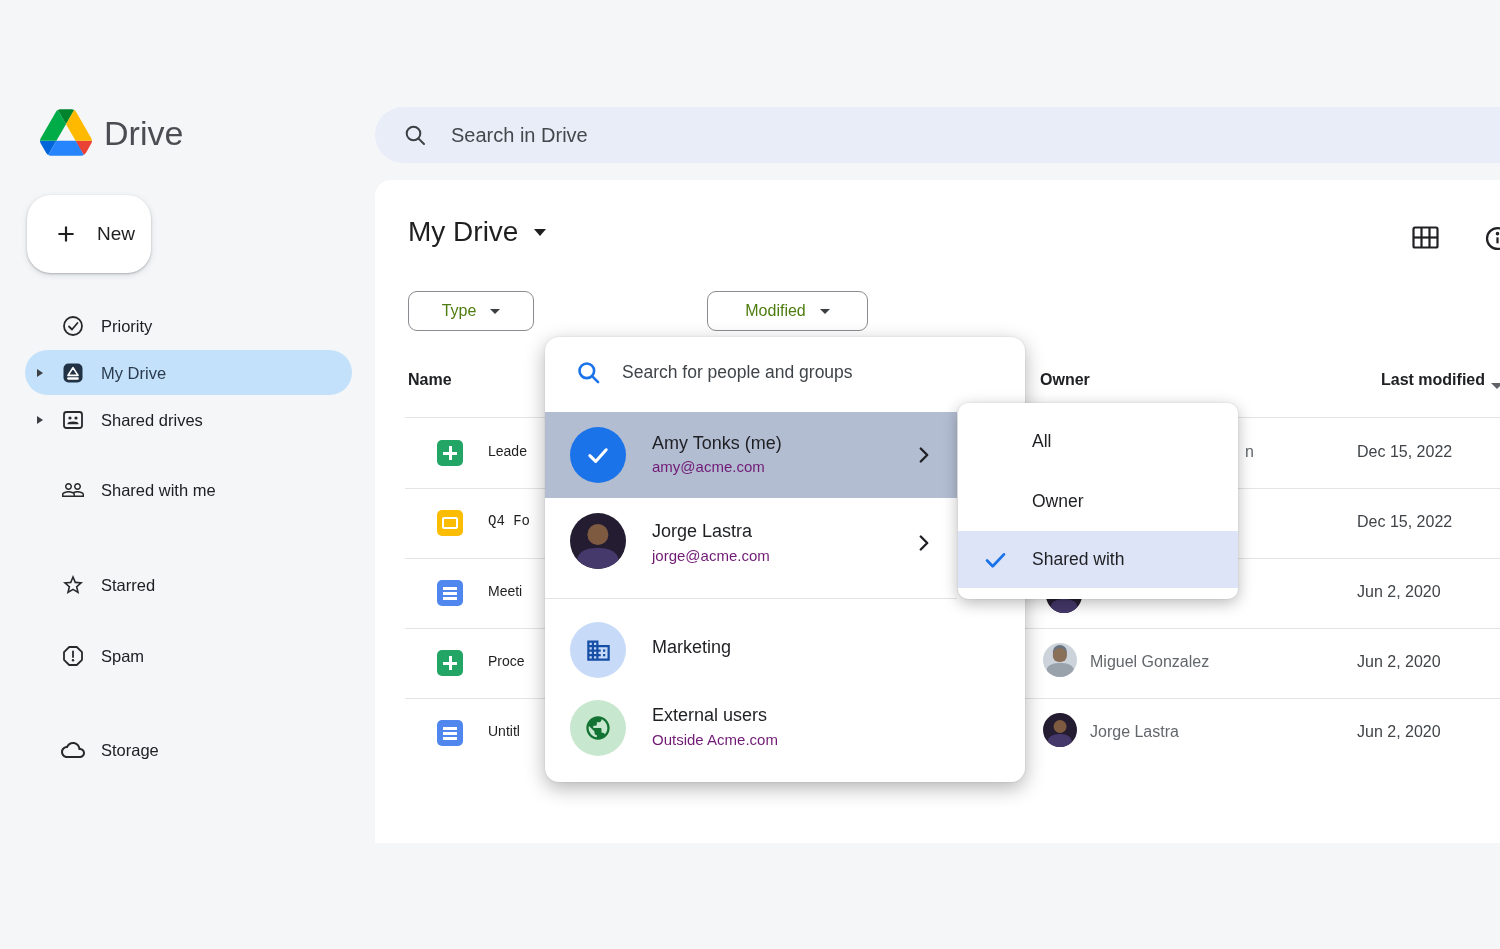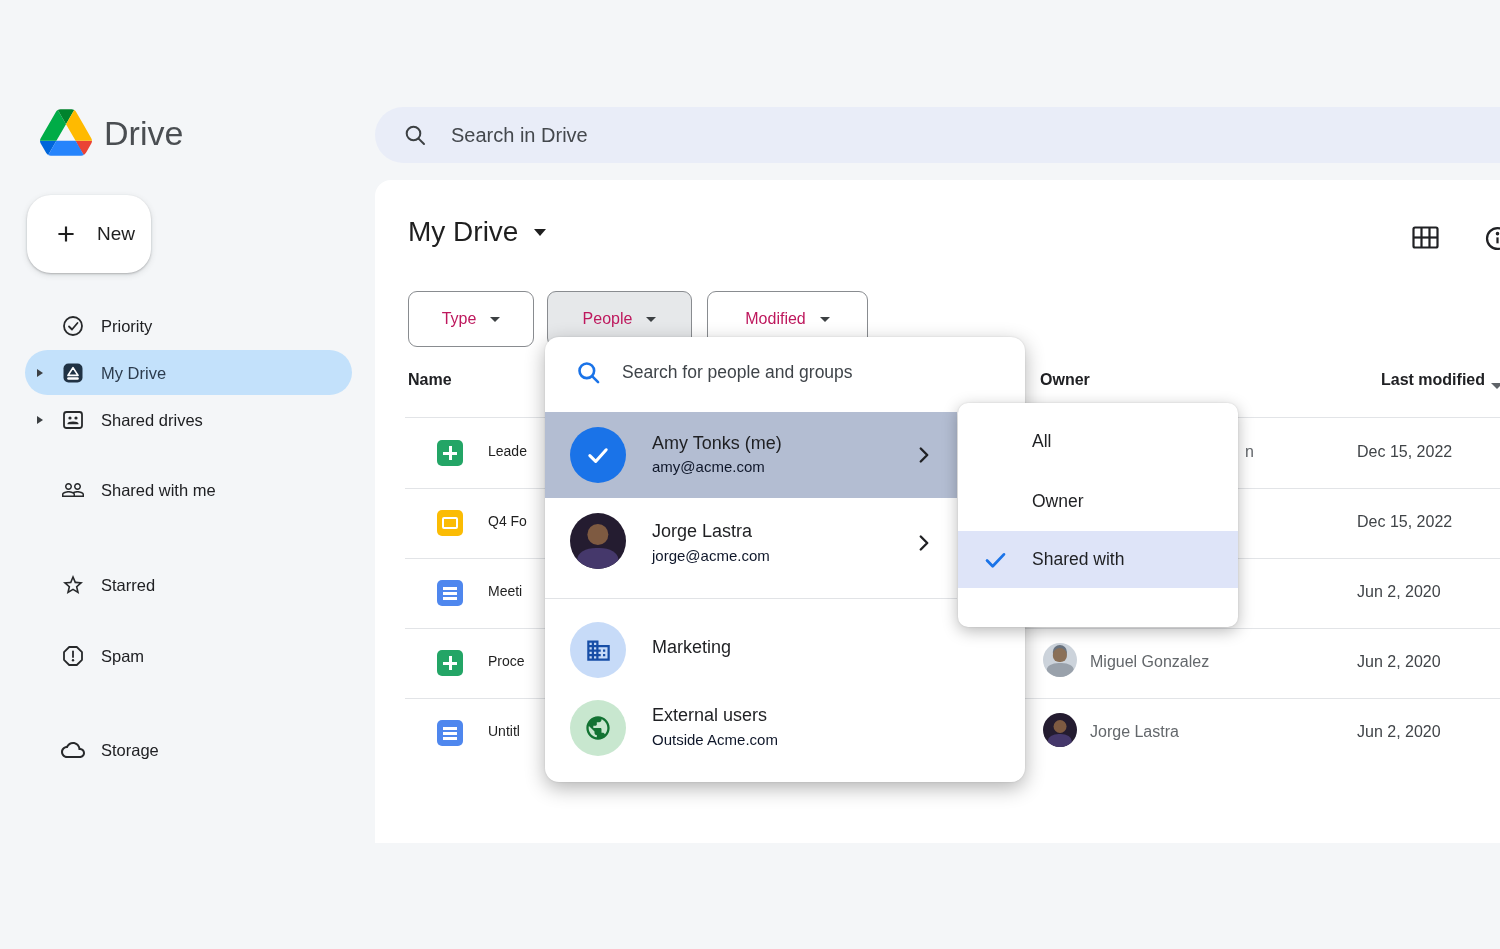--- a/index.html
+++ b/index.html
@@ -23,21 +23,21 @@
   .nav-item .ic{position:absolute;left:61px;top:50%;transform:translateY(-50%);width:24px;height:24px;}
   .nav-item .txt{position:absolute;left:101px;top:50%;transform:translateY(-50%);white-space:nowrap;}
   .nav-caret{position:absolute;left:37px;top:50%;transform:translateY(-50%);width:0;height:0;
     border-left:6px solid #3c4043;border-top:4.5px solid transparent;border-bottom:4.5px solid transparent;}
   .drive-pill{left:25px;top:350px;width:327px;height:45px;background:#c3e1fb;border-radius:23px;}
 
   
   .panel{left:375px;top:180px;width:1125px;height:663px;background:#ffffff;border-radius:16px 0 0 0;}
   .page-title{left:408px;top:216px;font-size:28px;color:#1f1f1f;display:flex;align-items:center;}
   .page-title .caret{margin-left:16px;width:0;height:0;border-left:6.5px solid transparent;border-right:6.5px solid transparent;border-top:7px solid #1f1f1f;}
-  .chip{top:291px;height:56px;border:1px solid #898c90;border-radius:9px;background:#fff;display:flex;align-items:center;justify-content:center;gap:14px;font-size:16px;color:#be185d;cursor:pointer;box-sizing:border-box;}
+  .chip{top:291px;height:40px;border:1px solid #898c90;border-radius:9px;background:#fff;display:flex;align-items:center;justify-content:center;gap:14px;font-size:16px;color:#4d7c0f;cursor:pointer;box-sizing:border-box;}
   .chip .caret{width:0;height:0;border-left:5px solid transparent;border-right:5px solid transparent;border-top:5.5px solid #3c4043;}
   .chip.active{background:#e6e8ea;}
   .chip-type{left:408px;width:126px;}
   .chip-people{left:547px;width:145px;}
   .chip-modified{left:707px;width:161px;}
 
   .col-head{font-size:16px;font-weight:bold;color:#202124;top:371px;}
   .sort-caret{left:1491px;top:383px;width:0;height:0;border-left:6px solid transparent;border-right:6px solid transparent;border-top:6px solid #5f6368;}
   .hline{height:1px;background:#e2e4e7;left:405px;width:1095px;}
 
@@ -65,29 +65,29 @@
     box-shadow:0 6px 20px rgba(0,0,0,.30),0 0 2px rgba(0,0,0,.12);}
   .pd-search-ic{left:30px;top:22px;}
   .pd-search-text{left:77px;top:25px;font-size:17.5px;color:#3f4449;}
   .pd-row-amy{left:0;top:75px;width:412px;height:86px;background:#b3bdd2;}
   .pd-av{position:absolute;left:25px;width:56px;height:56px;border-radius:50%;}
   .pd-av.blue{background:#1a73e8;display:flex;align-items:center;justify-content:center;}
   .pd-av.jorge{background:#241c30;overflow:hidden;}
   .pd-av.jorge::before{content:"";position:absolute;left:50%;top:20%;transform:translateX(-50%);width:38%;height:38%;border-radius:50%;background:#7e5a41;}
   .pd-av.jorge::after{content:"";position:absolute;left:50%;top:62%;transform:translateX(-50%);width:74%;height:45%;border-radius:45% 45% 0 0;background:#45386b;}
   .pd-name{position:absolute;left:107px;font-size:18px;color:#1f2023;white-space:nowrap;}
-  .pd-email{position:absolute;left:107px;font-size:15px;color:#0f172a;white-space:nowrap;}
+  .pd-email{position:absolute;left:107px;font-size:15px;color:#701a75;white-space:nowrap;}
   .pd-chev{position:absolute;left:366px;}
   .pd-div{position:absolute;left:0;top:261px;width:412px;height:1px;background:#e1e3e6;}
   .pd-circle{position:absolute;left:25px;width:56px;height:56px;border-radius:50%;display:flex;align-items:center;justify-content:center;}
   .pd-circle.mkt{background:#c7dbf8;}
   .pd-circle.ext{background:#c8e7cf;}
 
   
-  .smenu{left:958px;top:403px;width:280px;height:224px;background:#fff;border-radius:10px;z-index:6;
+  .smenu{left:958px;top:403px;width:280px;height:196px;background:#fff;border-radius:10px;z-index:6;
     box-shadow:0 4px 16px rgba(0,0,0,.28),0 0 2px rgba(0,0,0,.12);overflow:hidden;}
   .sm-item{position:absolute;left:0;width:280px;height:57px;display:flex;align-items:center;font-size:17.5px;color:#1f2023;cursor:pointer;}
   .sm-item .t{margin-left:74px;}
   .sm-sel{background:#dee4f8;}
   .sm-check{position:absolute;left:24px;top:50%;transform:translateY(-50%);}
 </style>
 </head>
 <body>
 
 <div class="stage">
@@ -195,24 +195,20 @@
   <svg class="abs" style="left:1484px;top:225px;" width="27" height="27" viewBox="0 0 24 24" fill="none" stroke="#202124" stroke-width="2">
       <circle cx="12" cy="12" r="9.3"></circle>
       <line x1="12" y1="11" x2="12" y2="16.3"></line>
       <circle cx="12" cy="7.7" r="0.6" fill="#202124"></circle>
     </svg>
 
   <div class="abs chip chip-type">
     <span>Type</span>
       <span class="caret"></span>
   </div>
-  <div class="abs chip chip-people active">
-    <span>People</span>
-      <span class="caret"></span>
-  </div>
   <div class="abs chip chip-modified">
     <span>Modified</span>
       <span class="caret"></span>
   </div>
 
   <div class="abs col-head" style="left:408px;">Name</div>
   <div class="abs col-head" style="left:1040px;">Owner</div>
   <div class="abs col-head" style="left:1357px;margin-left:24px;">Last modified</div>
   <span class="abs sort-caret"></span>
   <div class="abs hline" style="top:417px;"></div>
@@ -220,21 +216,21 @@
   <div>
     <span class="abs ficon sheets" style="top:440px;"></span>
     <span class="abs fname" style="top:443px;">Leade</span>
     <span class="abs oname" style="left:1245px;top:443px;">n</span>
     <span class="abs odate" style="top:443px;">Dec 15, 2022</span>
   </div>
   <div class="abs hline" style="top:488px;"></div>
 
   <div>
     <span class="abs ficon slides" style="top:510px;"></span>
-    <span class="abs fname" style="top:513px;">Q4 Fo</span>
+    <span class="abs fname" style="top:513px;font-family:Liberation Mono, monospace;">Q4 Fo</span>
     <span class="abs odate" style="top:513px;">Dec 15, 2022</span>
   </div>
   <div class="abs hline" style="top:558px;"></div>
 
   <div>
     <span class="abs ficon docs" style="top:580px;"></span>
     <span class="abs fname" style="top:583px;">Meeti</span>
     <span class="abs oav av-dark" style="left:1046px;top:577px;width:36px;height:36px;"></span>
     <span class="abs odate" style="top:583px;">Jun 2, 2020</span>
   </div>

